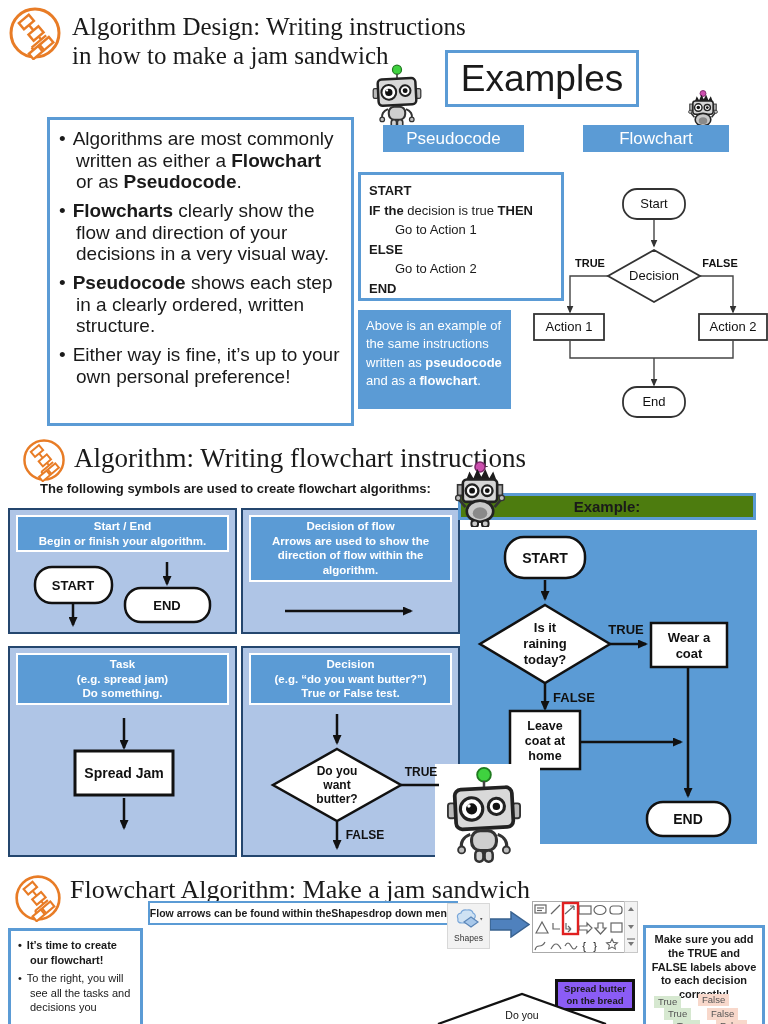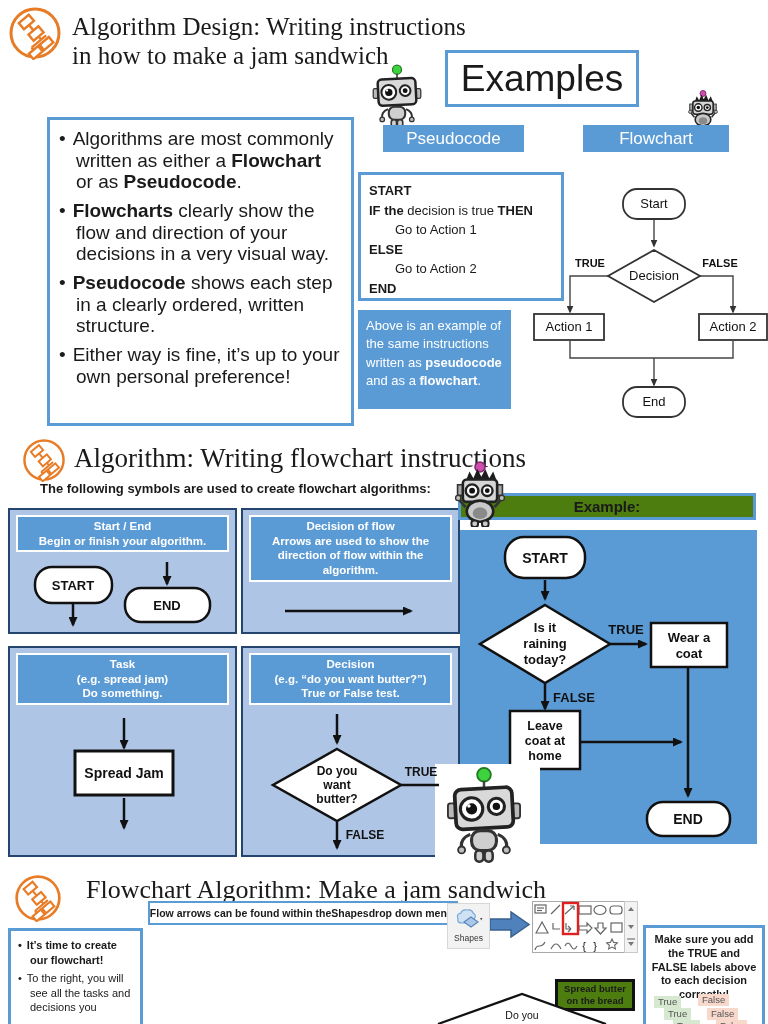--- a/index.html
+++ b/index.html
@@ -33,36 +33,36 @@
   .p3{left:8px;top:646px;width:225px;height:207px;}
   .p4{left:241px;top:646px;width:215px;height:207px;}
   .phead{position:relative;margin:5px 6px;border:2px solid #fff;background:#5b9bd5;color:#fff;
         font-weight:700;text-align:center;font-size:11.5px;line-height:1.28;padding:2px 0;z-index:2;}
   .panel svg{position:absolute;left:0;top:0;z-index:1;}
   .ex-head{left:458px;top:493px;width:292px;height:21px;background:#4d7c0f;border:3px solid #5b9bd5;
         display:flex;align-items:center;justify-content:center;font-weight:700;font-size:15px;}
   .ex-panel{left:460px;top:530px;width:297px;height:314px;background:#5b9bd5;}
   .white-sq{background:#fff;}
   
-  .s3-title{left:86px;top:875px;font-size:26px;white-space:nowrap;}
+  .s3-title{left:70px;top:875px;font-size:26px;white-space:nowrap;}
   .tip{left:148px;top:901px;width:306px;height:20px;border:2px solid #5b9bd5;display:flex;
         align-items:center;justify-content:center;font-size:10.5px;font-weight:600;white-space:nowrap;}
   .s3-bullets{left:8px;top:928px;width:115px;height:110px;border:3px solid #5b9bd5;padding:7px 7px;
         font-size:11px;line-height:1.32;}
   .s3-bullets div{padding-left:12px;text-indent:-12px;margin-bottom:4px;}
   .s3-bullets div::before{content:"\2022";margin-right:5px;}
   .shapes-btn{left:447px;top:903px;width:41px;height:44px;background:#f2f2f2;border:1px solid #d8d8d8;
         display:flex;flex-direction:column;align-items:center;justify-content:center;}
   .shapes-btn .lbl{font-size:8.5px;color:#333;margin-top:2px;}
   .note-box{left:643px;top:925px;width:108px;height:94px;border:3px solid #5b9bd5;padding:5px 4px;
         font-size:11px;font-weight:700;text-align:center;line-height:1.25;}
   .tf{position:absolute;font-size:9.5px;font-weight:400;color:#555;padding:0 4px;line-height:12px;}
   .tf.t{background:#d6e8d0;}
   .tf.f{background:#f8d8cb;}
-  .task-box{left:555px;top:979px;width:74px;height:26px;border:3px solid #111;background:#4d7c0f;
+  .task-box{left:555px;top:979px;width:74px;height:26px;border:3px solid #111;background:#8b5cf6;
         font-size:9.5px;font-weight:600;text-align:center;line-height:1.25;display:flex;
         flex-direction:column;align-items:center;justify-content:center;}
   
   svg text{font-family:"Liberation Sans",sans-serif;fill:#111;}
   .node{fill:#fff;stroke:#111;stroke-width:2.5;}
   .node-thin{fill:#fff;stroke:#333;stroke-width:1.8;}
   .ln{stroke:#111;stroke-width:2.5;fill:none;}
   .ln-thin{stroke:#444;stroke-width:1.4;fill:none;}
   .t13{font-size:13px;text-anchor:middle;}
   .t13b{font-size:13px;font-weight:700;text-anchor:middle;}

